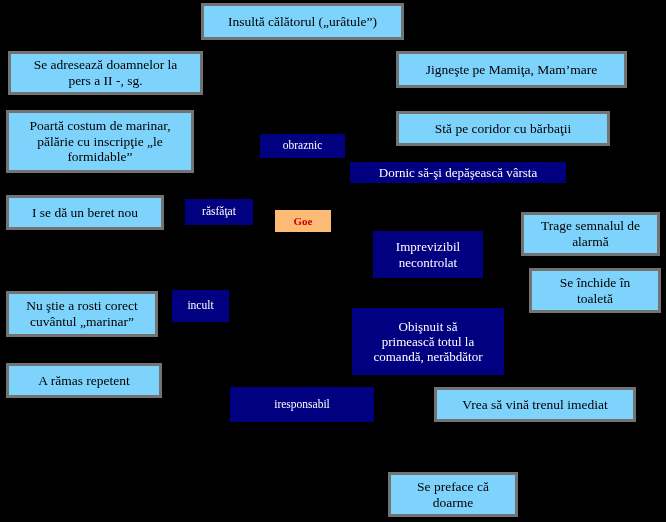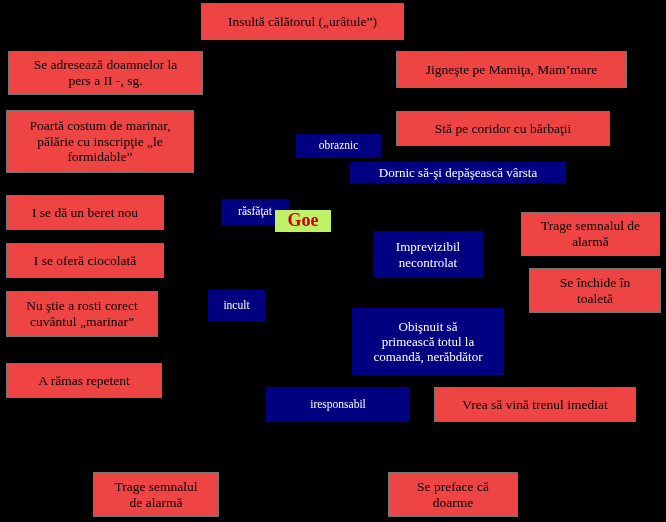--- a/index.html
+++ b/index.html
@@ -11,52 +11,51 @@
     position: relative;
     width: 666px;
     height: 522px;
     background: #000000;
     overflow: hidden;
     font-family: "Liberation Serif", serif;
   }
   .node {
     position: absolute;
     box-sizing: border-box;
-    background: #ef4444;
-    border: 1px solid #737373;
+    background: #7dd3fc;
+    border: 3px solid #737373;
     color: #000000;
     font-family: "Liberation Serif", serif;
     font-size: 13.5px;
     line-height: 1.18;
     text-align: center;
     display: flex;
     align-items: center;
     justify-content: center;
     padding: 2px 4px;
     white-space: pre-line;
   }
   .node.blue {
     background: #000080;
     color: #ffffff;
     border: 1px solid #000080;
     font-size: 11.5px;
-    margin-left: 36px;
   }
   .node.blue-lg {
     background: #000080;
     color: #ffffff;
     border: 1px solid #000080;
     font-size: 13px;
   }
   .node.center-label {
-    background: #bef264;
+    background: #fdba74;
     border: none;
     color: #cc0000;
     font-weight: bold;
-    font-size: 18px;
+    font-size: 11px;
   }
 </style>
 </head>
 <body>
 
 <div id="canvas">
     <div class="node" style="left: 201px; top: 3px; width: 203px; height: 37px;">Insultă călătorul („urâtule”)</div>
     <div class="node" style="left: 8px; top: 51px; width: 195px; height: 44px;">Se adresează doamnelor la
 pers a II -, sg.</div>
     <div class="node" style="left: 396px; top: 51px; width: 231px; height: 37px;">Jigneşte pe Mamiţa, Mam’mare</div>
@@ -64,31 +63,28 @@
 pălărie cu inscripţie „le
 formidable”</div>
     <div class="node" style="left: 396px; top: 111px; width: 214px; height: 35px; text-align: center;">Stă pe coridor cu bărbaţii</div>
     <div class="node blue" style="left: 260px; top: 134px; width: 85px; height: 24px;">obraznic</div>
     <div class="node blue-lg" style="left: 350px; top: 162px; width: 216px; height: 21px;">Dornic să-şi depăşească vârsta</div>
     <div class="node" style="left: 6px; top: 195px; width: 158px; height: 35px;">I se dă un beret nou</div>
     <div class="node blue" style="left: 185px; top: 199px; width: 68px; height: 26px;">răsfăţat</div>
     <div class="node center-label" style="left: 275px; top: 210px; width: 56px; height: 22px;">Goe</div>
     <div class="node" style="left: 521px; top: 212px; width: 139px; height: 44px;">Trage semnalul de
 alarmă</div>
-    <div class="node" style="left: 6px; top: 243px; width: 158px; height: 35px;">I se oferă ciocolată</div>
     <div class="node blue-lg" style="left: 373px; top: 231px; width: 110px; height: 47px;">Imprevizibil
 necontrolat</div>
     <div class="node" style="left: 529px; top: 268px; width: 132px; height: 45px;">Se închide în
 toaletă</div>
     <div class="node" style="left: 6px; top: 291px; width: 152px; height: 46px;">Nu ştie a rosti corect
 cuvântul „marinar”</div>
     <div class="node blue" style="left: 172px; top: 290px; width: 57px; height: 32px;">incult</div>
     <div class="node blue-lg" style="left: 352px; top: 308px; width: 152px; height: 67px;">Obişnuit să
 primească totul la
 comandă, nerăbdător</div>
     <div class="node" style="left: 6px; top: 363px; width: 156px; height: 35px;">A rămas repetent</div>
     <div class="node blue" style="left: 230px; top: 387px; width: 144px; height: 35px;">iresponsabil</div>
     <div class="node" style="left: 434px; top: 387px; width: 202px; height: 35px;">Vrea să vină trenul imediat</div>
-    <div class="node" style="left: 93px; top: 472px; width: 126px; height: 45px;">Trage semnalul
-de alarmă</div>
     <div class="node" style="left: 388px; top: 472px; width: 130px; height: 45px;">Se preface că
 doarme</div>
   </div>
 
 </body></html>

